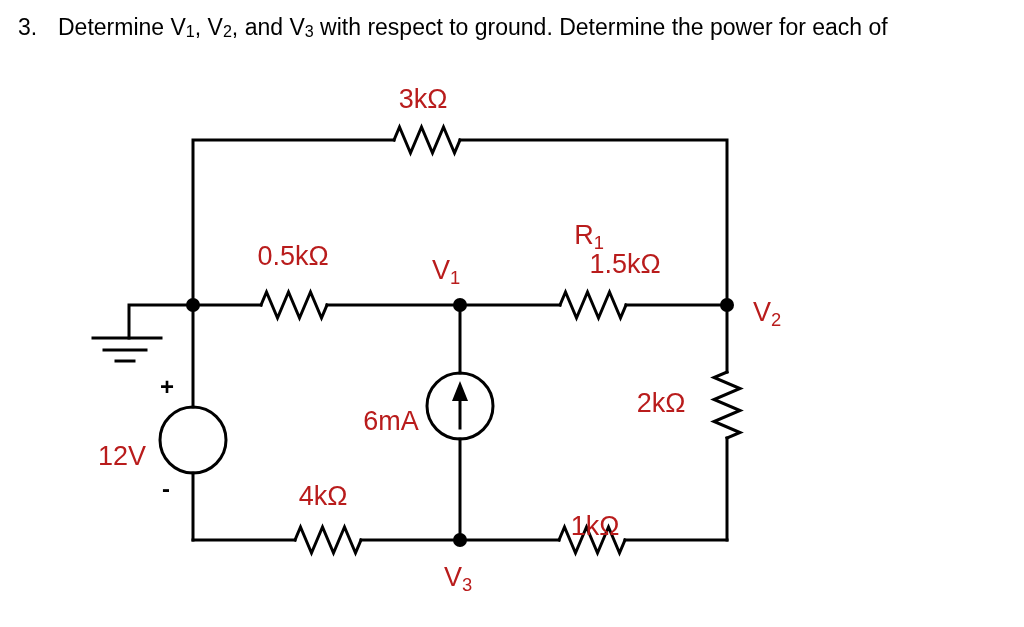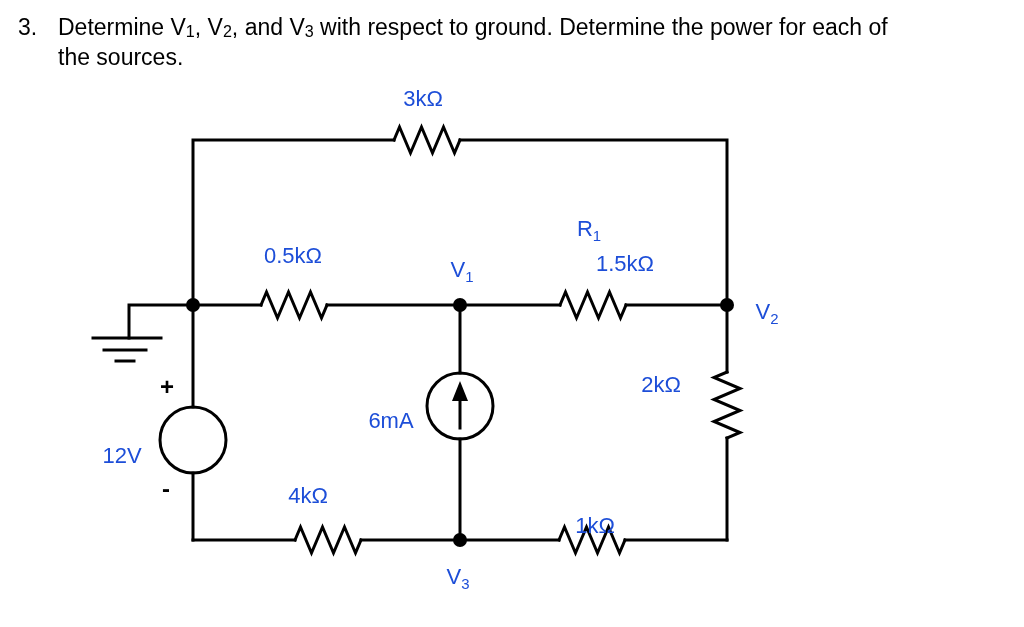--- a/index.html
+++ b/index.html
@@ -4,21 +4,21 @@
 <style>
   html,body{margin:0;padding:0;background:#ffffff;}
   #page{position:relative;width:920px;height:627px;background:#ffffff;overflow:hidden;
         font-family:"Liberation Sans","DejaVu Sans",sans-serif;color:#000;}
   
   .ptitle{position:absolute;left:18px;top:13px;font-size:23px;line-height:28px;color:#000;}
   .pnum{display:inline-block;width:40px;vertical-align:top;}
   .pbody{display:inline-block;vertical-align:top;white-space:nowrap;}
   .ts{font-size:70%;position:relative;top:2px;vertical-align:baseline;}
   
-  .clabel{position:absolute;font-size:22px;transform:translate(-50%,-50%);white-space:nowrap;color:#1d4ed8;}
+  .clabel{position:absolute;font-size:27px;transform:translate(-50%,-50%);white-space:nowrap;color:#b91c1c;}
   .ls{font-size:68%;position:relative;top:5px;vertical-align:baseline;}
   .sign{position:absolute;font-size:24px;font-weight:bold;transform:translate(-50%,-50%);color:#000;}
   svg{position:absolute;left:0;top:0;}
 </style>
 </head>
 <body>
 
 <div id="page">
 
   <svg width="1024" height="627" viewBox="0 0 1024 627">
@@ -63,32 +63,32 @@
     </g>
 
     <polygon fill="#000000" points="460,381 452,401 468,401"></polygon>
     <circle fill="#000000" cx="193" cy="305" r="7"></circle>
     <circle fill="#000000" cx="460" cy="305" r="7"></circle>
     <circle fill="#000000" cx="727" cy="305" r="7"></circle>
     <circle fill="#000000" cx="460" cy="540" r="7"></circle>
   </svg>
 
   <div class="ptitle">
-    <span class="pnum">3.</span><span class="pbody"><span>Determine V</span><sub class="ts">1</sub><span>, V</span><sub class="ts">2</sub><span>, and V</span><sub class="ts">3</sub><span> with respect to ground.  Determine the power for each of</span><br><span>the sources.</span></span>
+    <span class="pnum">3.</span><span class="pbody"><span>Determine V</span><sub class="ts">1</sub><span>, V</span><sub class="ts">2</sub><span>, and V</span><sub class="ts">3</sub><span> with respect to ground.  Determine the power for each of</span><br></span>
   </div>
 
   <div class="clabel" style="left:423px;top:99px">3kΩ</div>
   <div class="clabel" style="left:293px;top:256px">0.5kΩ</div>
-  <div class="clabel" style="left:589px;top:229px"><span>R</span><sub class="ls">1</sub></div>
+  <div class="clabel" style="left:589px;top:235px"><span>R</span><sub class="ls">1</sub></div>
   <div class="clabel" style="left:625px;top:264px">1.5kΩ</div>
-  <div class="clabel" style="left:661px;top:385px">2kΩ</div>
-  <div class="clabel" style="left:308px;top:496px">4kΩ</div>
+  <div class="clabel" style="left:661px;top:403px">2kΩ</div>
+  <div class="clabel" style="left:323px;top:496px">4kΩ</div>
   <div class="clabel" style="left:595px;top:526px">1kΩ</div>
   <div class="clabel" style="left:391px;top:421px">6mA</div>
   <div class="clabel" style="left:122px;top:456px">12V</div>
   <div class="sign" style="left:167px;top:387px">+</div>
   <div class="sign" style="left:166px;top:489px">-</div>
 
-  <div class="clabel" style="left:462px;top:270px"><span>V</span><sub class="ls">1</sub></div>
+  <div class="clabel" style="left:446px;top:270px"><span>V</span><sub class="ls">1</sub></div>
   <div class="clabel" style="left:767px;top:312px"><span>V</span><sub class="ls">2</sub></div>
   <div class="clabel" style="left:458px;top:577px"><span>V</span><sub class="ls">3</sub></div>
 
 </div>
 
 </body></html>

